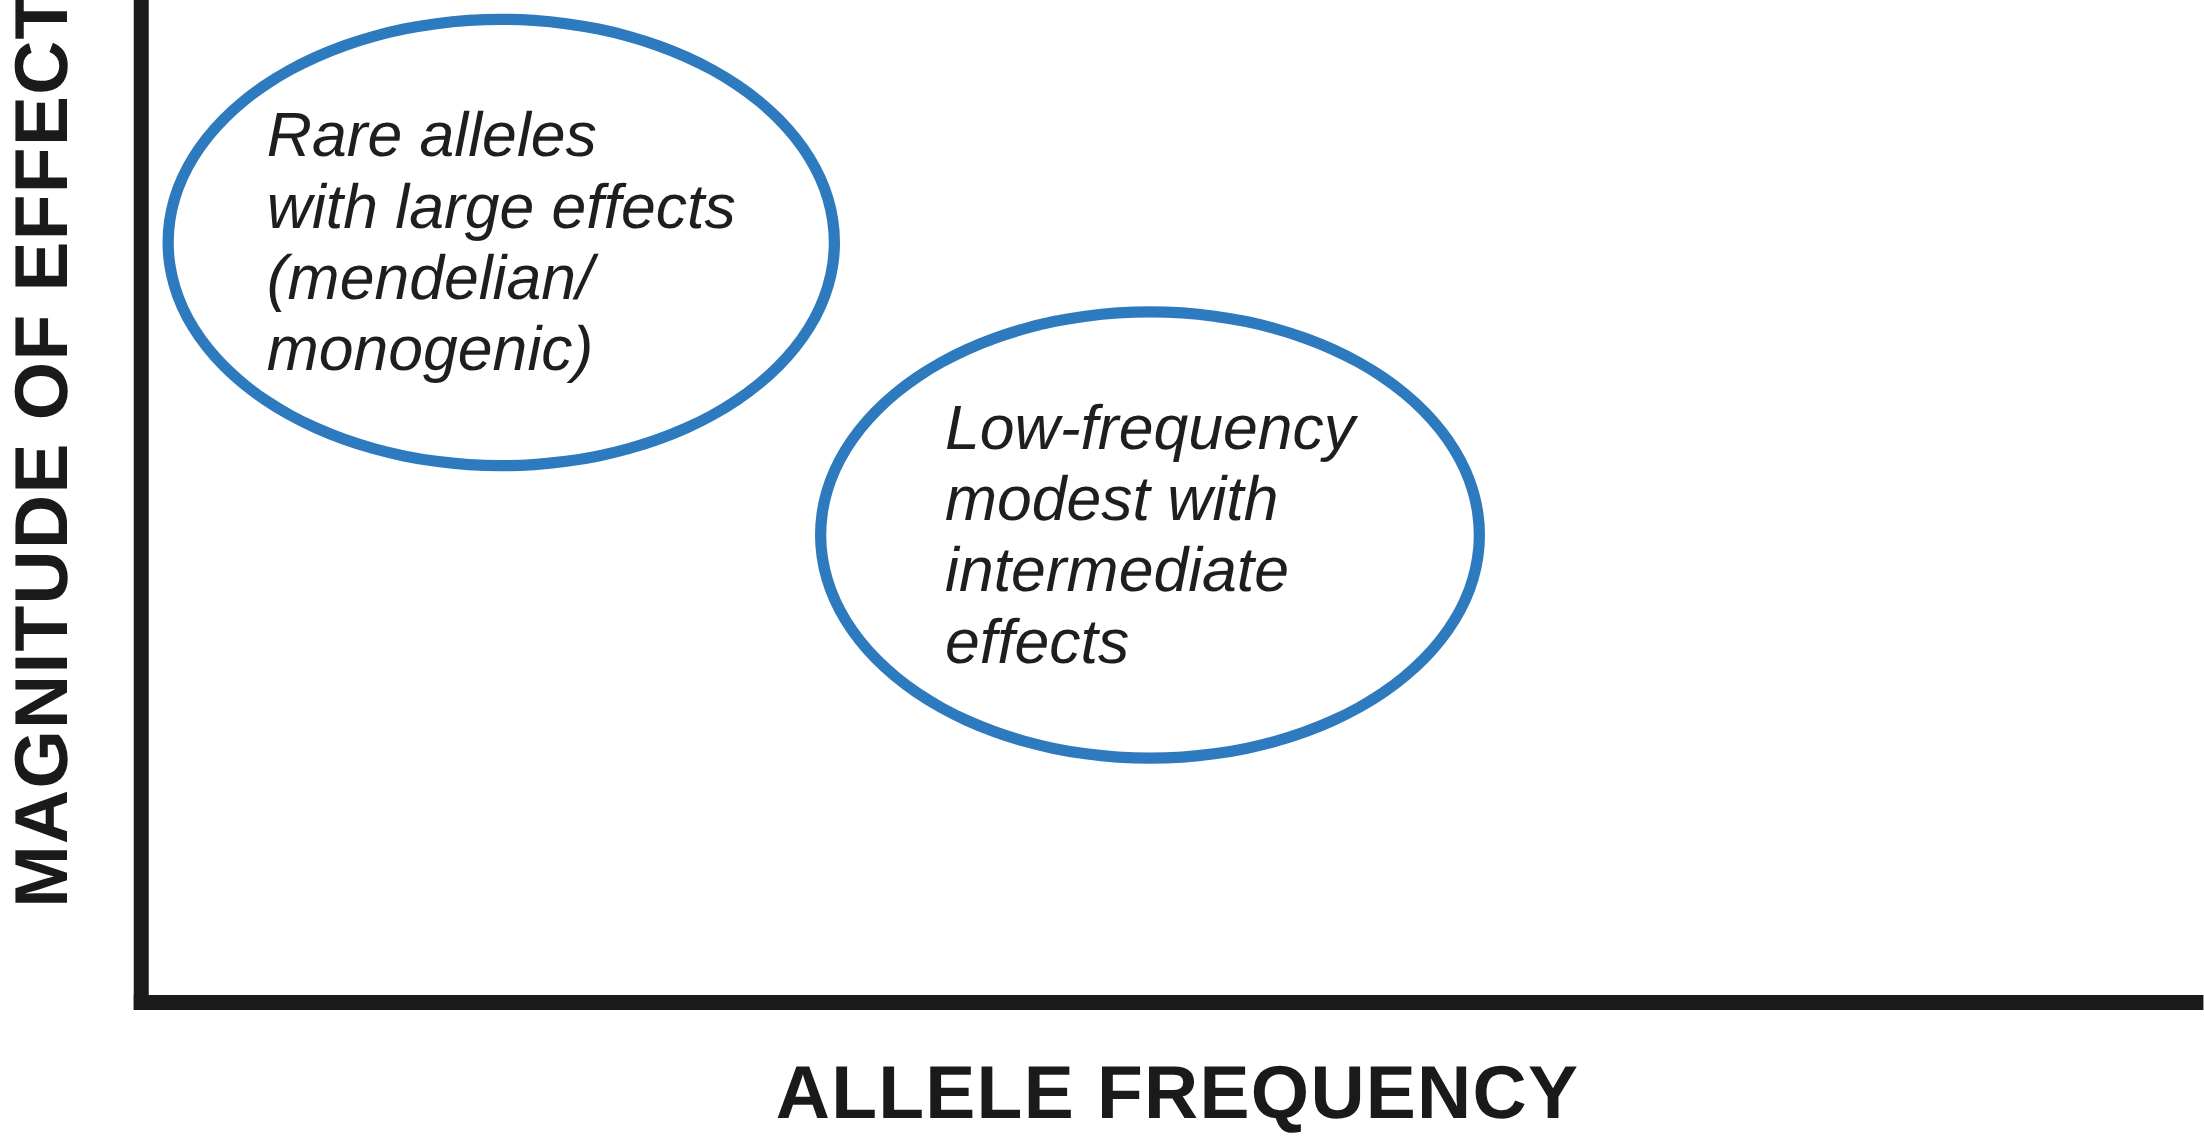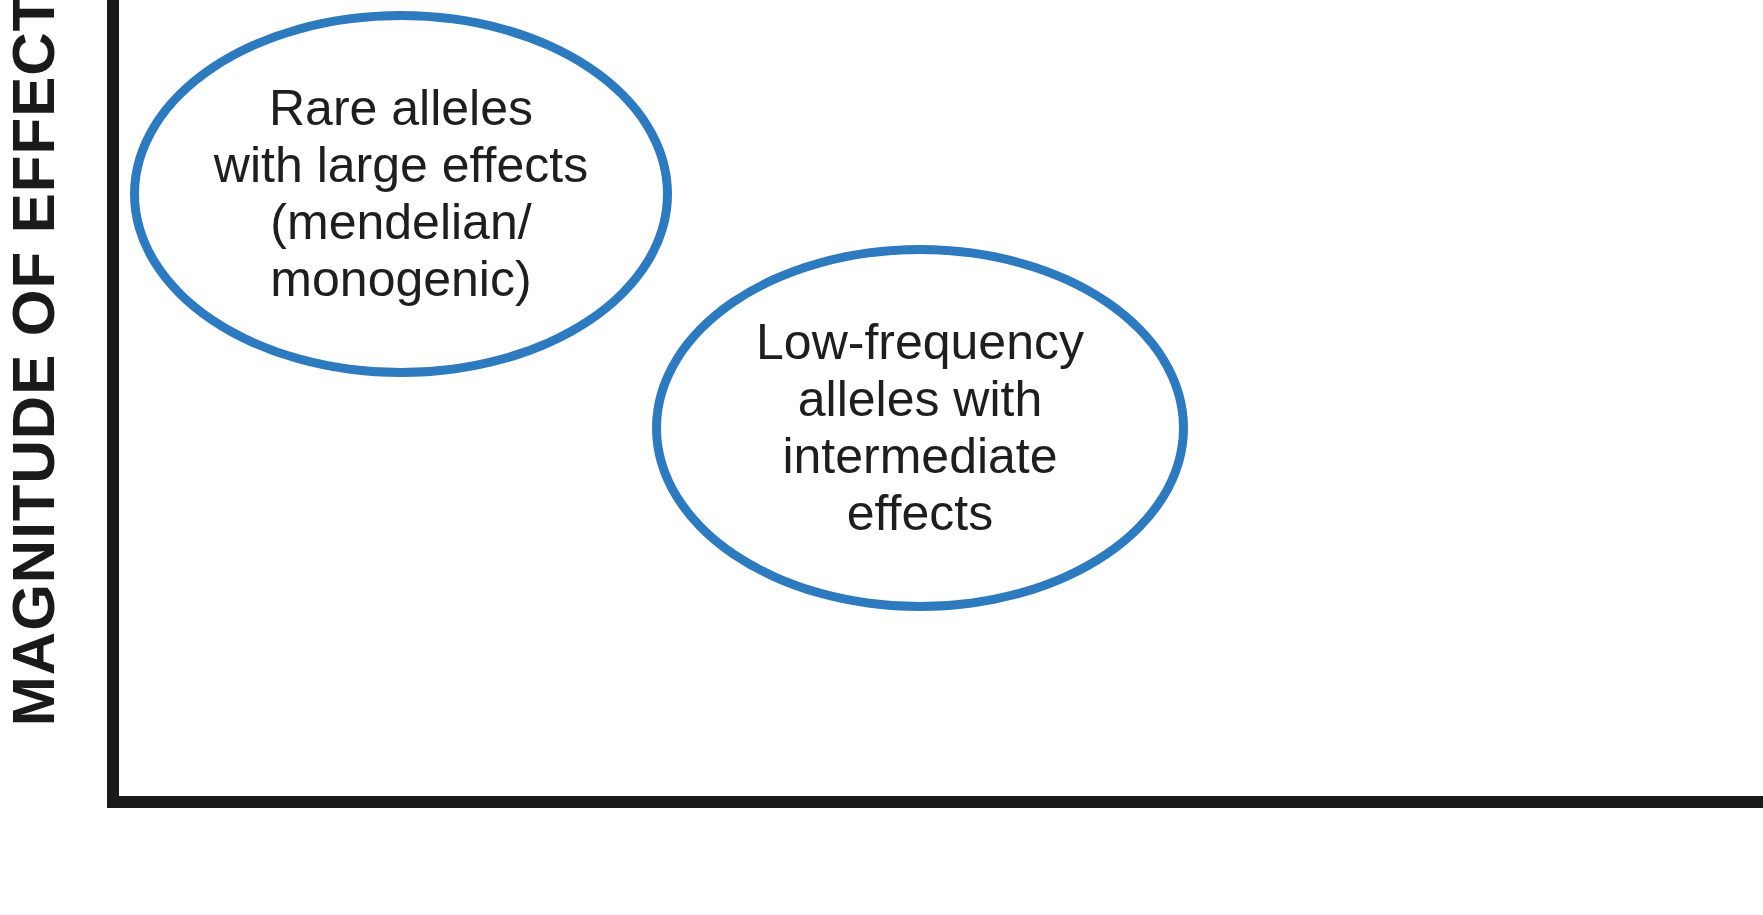--- a/index.html
+++ b/index.html
@@ -66,43 +66,45 @@
     align-items: center;
     justify-content: center;
   }
   .ellipse-1 { left: 130px; top: 11px;  width: 542px; height: 366px; }
   .ellipse-2 { left: 652px; top: 245px; width: 536px; height: 366px; }
   .ellipse-3 { left: 1208px; top: 398px; width: 544px; height: 374px; }
   .ellipse-label {
     color: var(--text);
     font-size: 50px;
     line-height: 1.14;
-    text-align: center;
+    text-align: left;
     white-space: pre-line;
+    font-style: italic;
   }
 </style>
 </head>
 <body>
 
 <div class="figure">
 
   <div class="y-axis-line"></div>
   <div class="x-axis-line"></div>
 
   <div class="axis-label y-axis-label">MAGNITUDE OF EFFECT</div>
 
+  <div class="axis-label x-axis-label">ALLELE FREQUENCY</div>
 
   <div class="ellipse ellipse-1">
     <div class="ellipse-label">Rare alleles
 with large effects
 (mendelian/
 monogenic)</div>
   </div>
 
   <div class="ellipse ellipse-2">
     <div class="ellipse-label">Low-frequency
-alleles with
+modest with
 intermediate
 effects</div>
   </div>
 
 
 </div>
 
 </body></html>

